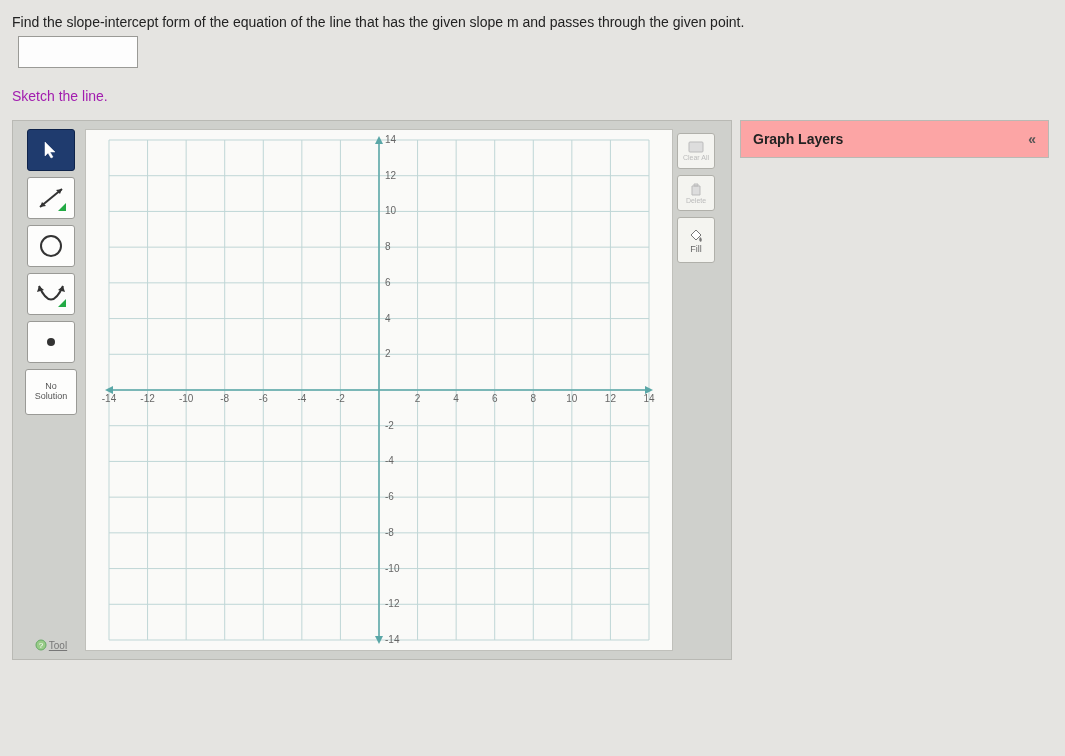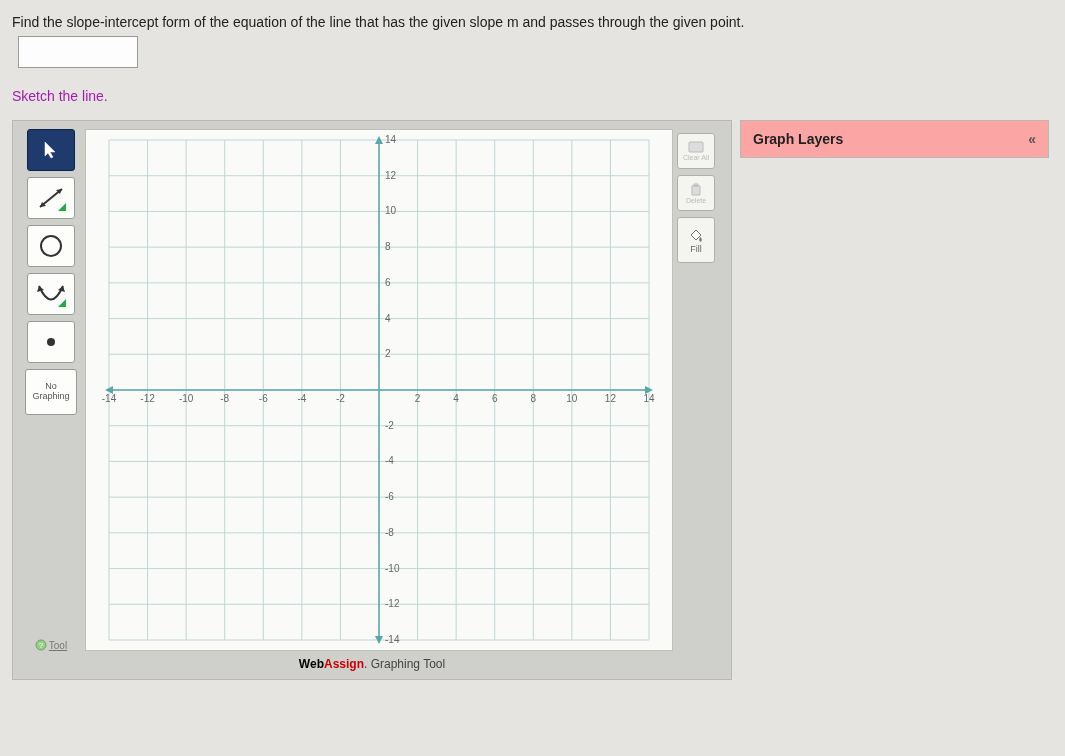--- a/index.html
+++ b/index.html
@@ -219,21 +219,21 @@
                 <polygon points="30,26 22,26 30,18" fill="#2a4"></polygon>
               </svg>
           </div>
           <div class="tool-btn">
             <svg width="14" height="14">
                 <circle cx="7" cy="7" r="4" fill="#333"></circle>
               </svg>
           </div>
           <div class="tool-btn nosol">
             <span>No</span>
-            <span>Graphing</span>
+            <span>Solution</span>
           </div>
           <div class="help-link">
             <svg width="12" height="12">
                 <circle cx="6" cy="6" r="5" fill="#9c8" stroke="#6a6"></circle>
                 <text x="6" y="9" text-anchor="middle" font-size="8" fill="#fff">?</text>
               </svg>
             <span>Tool</span>
           </div>
         </div>
 
@@ -328,23 +328,20 @@
           <div class="small-btn fill-btn">
             <svg width="16" height="16">
                 <path d="M3 8 L8 3 L13 8 L8 13 Z" fill="#fff" stroke="#777"></path>
                 <path d="M12 10 Q15 12 13 15 Q10 14 12 10" fill="#777"></path>
               </svg>
             <span>Fill</span>
           </div>
         </div>
 
       </div>
-      <div class="footer-brand">
-        <b>Web</b><span class="wa">Assign</span><span>. Graphing Tool</span>
-      </div>
     </div>
 
     <div class="graph-layers-panel">
       <div class="gl-header">
         <span>Graph Layers</span>
         <span class="collapse-icon">«</span>
       </div>
     </div>
 
   </div>

